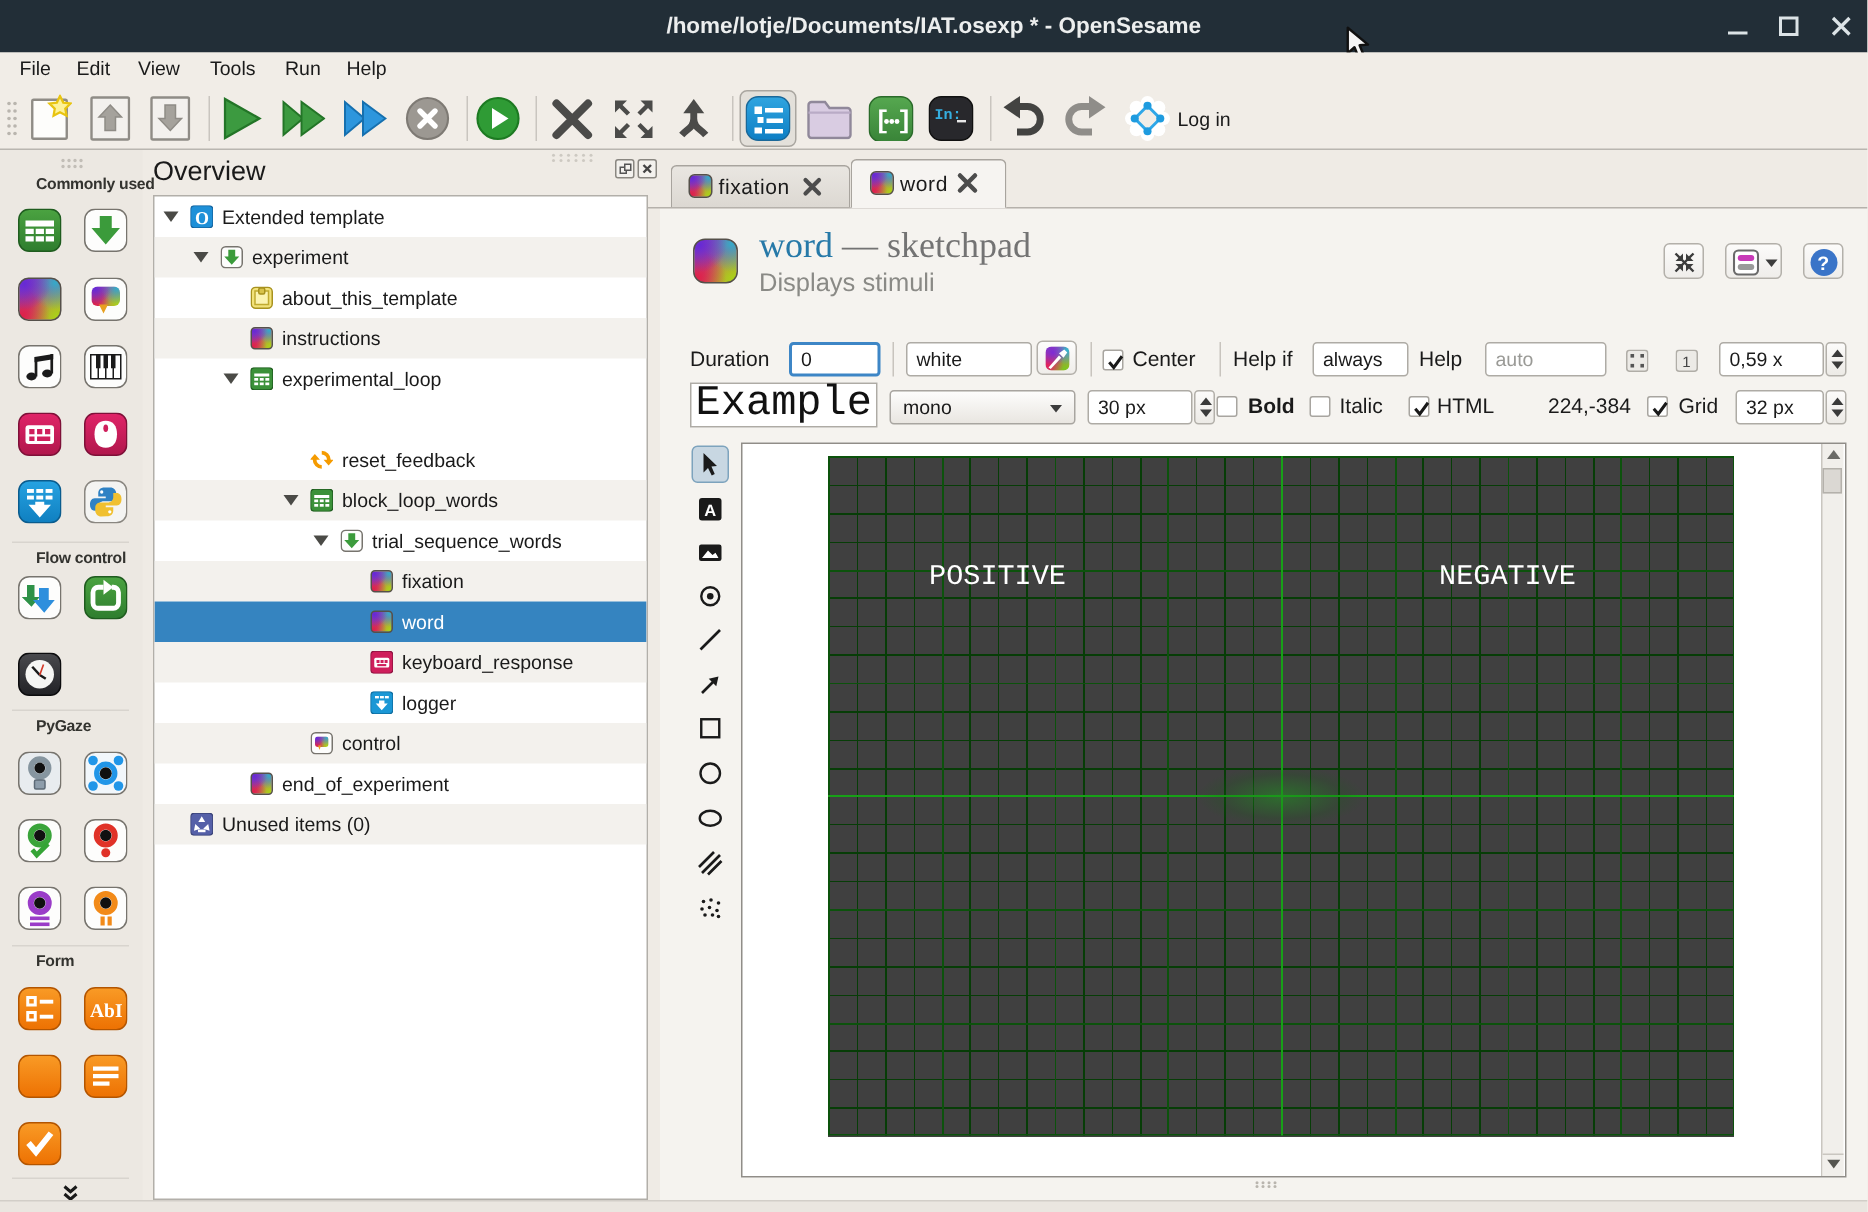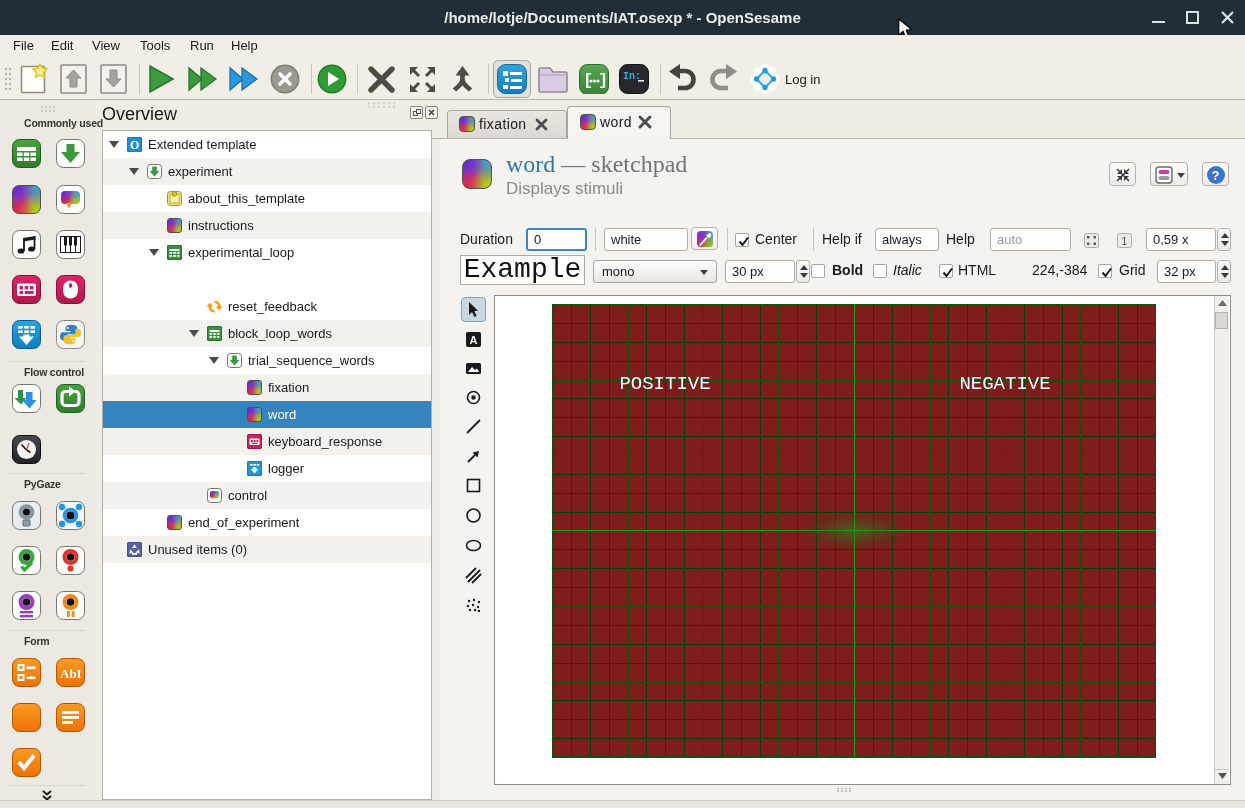--- a/index.html
+++ b/index.html
@@ -47,21 +47,21 @@
 .inp.focus{border:2px solid #3d86c6;line-height:19px}
 .vsep{position:absolute;top:228px;height:23px;width:1px;background:#c8c4be}
 .cb{position:absolute;width:14px;height:14px;background:#fff;border:1px solid #a8a5a0;border-radius:2px}
 .cb svg{position:absolute;left:1px;top:1px}
 .spin{position:absolute;height:23px;background:#fff;border:1px solid #aeaba5;border-radius:3px;font-size:13px;line-height:21px;padding-left:6px}
 .spinbtn{position:absolute;width:14px;height:23px;border:1px solid #b3b0aa;border-radius:3px;background:linear-gradient(#fcfbfa,#eceae6)}
 .sup{position:absolute;left:3px;top:4px;width:0;height:0;border-left:4px solid transparent;border-right:4px solid transparent;border-bottom:5px solid #3a3a3a}
 .sdn{position:absolute;left:3px;bottom:4px;width:0;height:0;border-left:4px solid transparent;border-right:4px solid transparent;border-top:5px solid #3a3a3a}
 
 #canvasframe{position:absolute;left:494px;top:295px;width:737px;height:490px;background:#fff;border:1px solid #908d88}
-#sketch{position:absolute;left:552px;top:304px;width:604px;height:454px;background:#7f1d1d;overflow:hidden}
+#sketch{position:absolute;left:552px;top:304px;width:604px;height:454px;background:#404040;overflow:hidden}
 .toolbtn{position:absolute;left:461px;width:25px;height:25px;border-radius:4px}
 .toolbtn.sel{background:#c8d7e2;border:1px solid #7da3bd}
 .toolbtn svg{position:absolute;left:4px;top:4px}
 .toolbtn.sel svg{left:3px;top:3px}
 #vscroll{position:absolute;left:1214px;top:296px;width:15px;height:488px;background:#f1efeb;border-left:1px solid #c9c6c0}
 #vthumb{position:absolute;left:0px;top:16px;width:13px;height:17px;background:#dbd8d3;border:1px solid #b4b1ab}
 .mono{font-family:"Liberation Mono",monospace}
 .rainbow{background:
 radial-gradient(circle at 12% 12%, rgba(100,40,215,.95), rgba(100,40,215,0) 52%),
 radial-gradient(circle at 88% 10%, rgba(45,175,205,.95), rgba(45,175,205,0) 52%),
@@ -743,21 +743,21 @@
 <div class="abs mono" style="left:460px;top:255px;width:125px;height:30px;background:#fff;border:1px solid #aeaba5;font-size:28px;line-height:28px;color:#111;text-align:center">Example</div>
 <div class="abs" style="left:593px;top:260px;width:124px;height:23px;border:1px solid #a8a5a0;border-radius:3px;background:linear-gradient(#fdfdfc,#e9e6e1);font-size:13px;line-height:21px;padding-left:8px">mono<div class="abs" style="right:8px;top:9px;width:0;height:0;border-left:4px solid transparent;border-right:4px solid transparent;border-top:5px solid #3c3c3c"></div></div>
 <div class="spin" style="left:725px;top:260px;width:70px">30 px</div>
     <div class="spinbtn" style="left:796px;top:260px">
       <div class="sup"></div>
       <div class="sdn"></div>
     </div>
 <div class="cb" style="left:811px;top:264px"></div>
 <div class="lbl" style="left:832px;top:262px;font-weight:bold">Bold</div>
 <div class="cb" style="left:873px;top:264px"></div>
-<div class="lbl" style="left:893px;top:262px;font-style:italic">Italic</div>
+<div class="lbl" style="left:893px;top:262px;">Italic</div>
 <div class="cb" style="left:939px;top:264px">
       <svg width="13" height="13">
         <path d="M2.5 6.5 l3 3.5 L11 2.5" stroke="#1a1a1a" stroke-width="2" fill="none"></path>
       </svg>
     </div>
 <div class="lbl" style="left:958px;top:262px">HTML</div>
 <div class="lbl" style="left:1032px;top:262px">224,-384</div>
 <div class="cb" style="left:1098px;top:264px">
       <svg width="13" height="13">
         <path d="M2.5 6.5 l3 3.5 L11 2.5" stroke="#1a1a1a" stroke-width="2" fill="none"></path>

